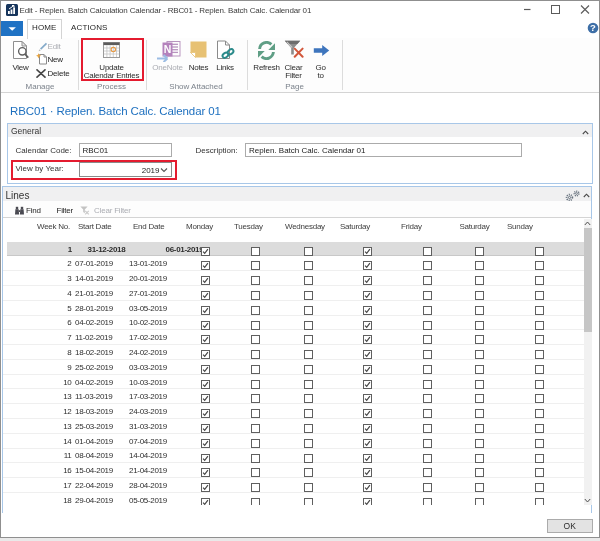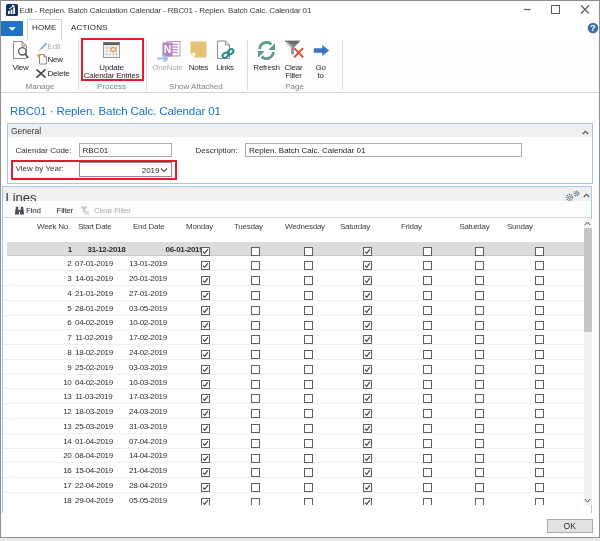--- a/index.html
+++ b/index.html
@@ -24,21 +24,21 @@
 #gen .hdr{position:absolute;left:0;top:0;width:100%;height:13px;background:#f0f0f1;}
 #gen .hdr span{position:absolute;left:3px;top:1.5px;font-size:8.5px;color:#333;}
 .fieldlbl{position:absolute;font-size:8px;color:#333;white-space:nowrap;}
 .tb{position:absolute;background:#fff;border:1px solid #ababab;box-sizing:border-box;font-size:8px;color:#222;}
 .tb span{position:absolute;left:3px;top:2.5px;white-space:nowrap;}
 
 .redbox{position:absolute;border:2.5px solid #e41b2f;box-sizing:border-box;z-index:50;}
 
 #lines{position:absolute;left:2px;top:186px;width:590px;height:327px;border:1px solid #a8c7e8;background:#fff;box-sizing:border-box;}
 #lines .hdr{position:absolute;left:0;top:0;width:100%;height:13.5px;background:#f0f0f1;}
-#lines .hdr span{position:absolute;left:2.5px;top:2.5px;font-size:13px;color:#333;}
+#lines .hdr span{position:absolute;left:2.5px;top:2.5px;font-size:10px;color:#333;}
 #toolbar{position:absolute;left:0;top:13.5px;width:100%;height:17.5px;background:#fdfdfd;border-bottom:1px solid #d4d4d4;box-sizing:border-box;}
 
 .th{position:absolute;top:222px;font-size:8px;color:#3d3d3d;white-space:nowrap;letter-spacing:-0.25px;}
 .row{position:absolute;left:2.5px;width:581.5px;border-bottom:1px solid #efefef;box-sizing:border-box;font-size:8px;color:#2e2e2e;letter-spacing:-0.3px;}
 .row.sel{background:#dcdcdc;left:7px;width:576.5px;font-weight:bold;border-bottom:1px solid #c8c8c8;}
 .row span{position:absolute;top:50%;transform:translateY(-50%);white-space:nowrap;}
 .wk{right:512.5px;}
 .row.sel .wk{right:511.5px;}
 .sd{left:72.5px;}
 .row.sel .sd{left:68.5px;margin-left:12px;}
@@ -439,21 +439,21 @@
   </div><div class="cb" style="left:201.4px;top:438.7px">
     <svg width="7" height="7" viewBox="0 0 7 7">
       <path d="M1.1 3.6 L2.7 5.4 L5.9 1.1" fill="none" stroke="#464646" stroke-width="1.2"></path>
     </svg>
   </div><div class="cb" style="left:251.1px;top:438.7px"></div><div class="cb" style="left:303.9px;top:438.7px"></div><div class="cb" style="left:362.6px;top:438.7px">
     <svg width="7" height="7" viewBox="0 0 7 7">
       <path d="M1.1 3.6 L2.7 5.4 L5.9 1.1" fill="none" stroke="#464646" stroke-width="1.2"></path>
     </svg>
   </div><div class="cb" style="left:423.0px;top:438.7px"></div><div class="cb" style="left:475.2px;top:438.7px"></div><div class="cb" style="left:534.7px;top:438.7px"></div>
 <div class="row" style="top:448.6px;height:14.8px">
-    <span class="wk">20</span>
+    <span class="wk">11</span>
     <span class="sd">08-04-2019</span>
     <span class="ed">14-04-2019</span>
   </div><div class="cb" style="left:201.4px;top:453.5px">
     <svg width="7" height="7" viewBox="0 0 7 7">
       <path d="M1.1 3.6 L2.7 5.4 L5.9 1.1" fill="none" stroke="#464646" stroke-width="1.2"></path>
     </svg>
   </div><div class="cb" style="left:251.1px;top:453.5px"></div><div class="cb" style="left:303.9px;top:453.5px"></div><div class="cb" style="left:362.6px;top:453.5px">
     <svg width="7" height="7" viewBox="0 0 7 7">
       <path d="M1.1 3.6 L2.7 5.4 L5.9 1.1" fill="none" stroke="#464646" stroke-width="1.2"></path>
     </svg>

